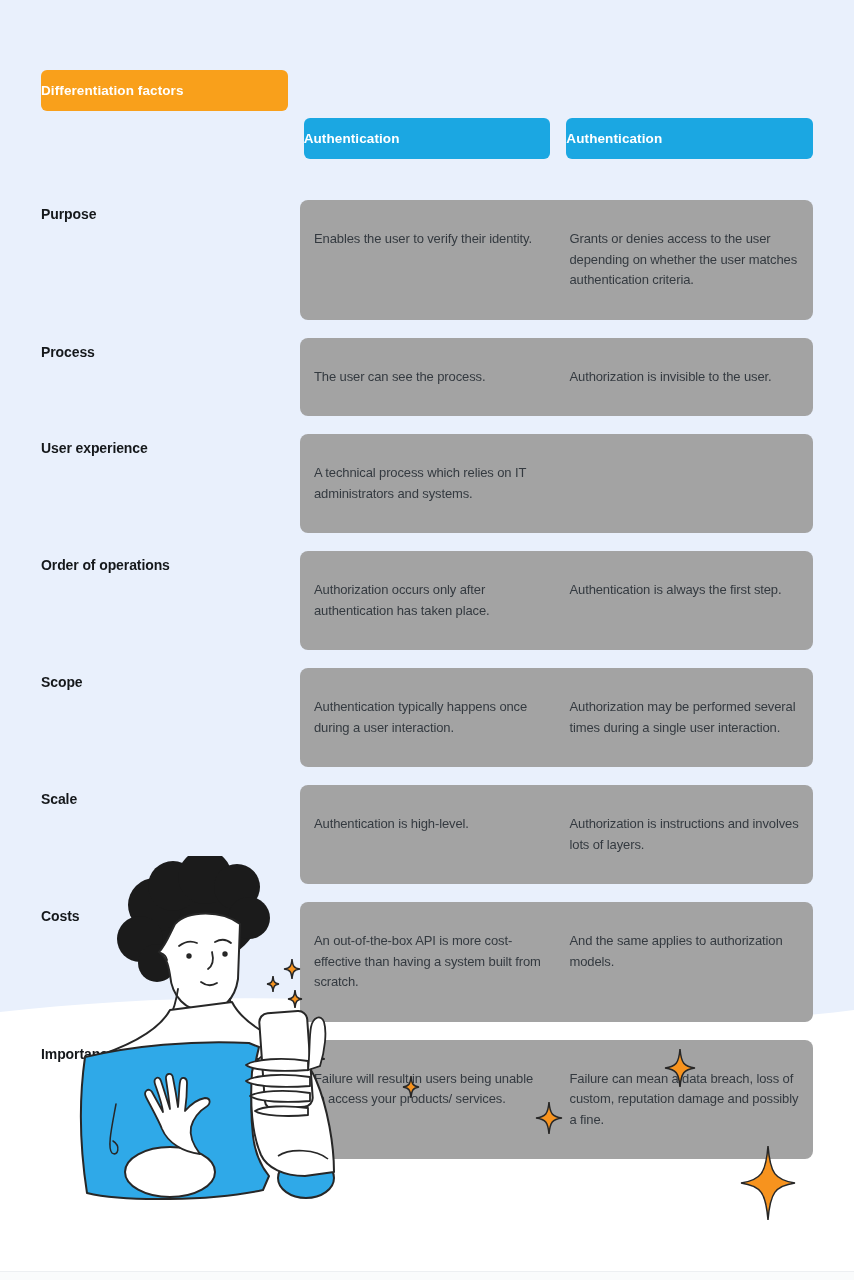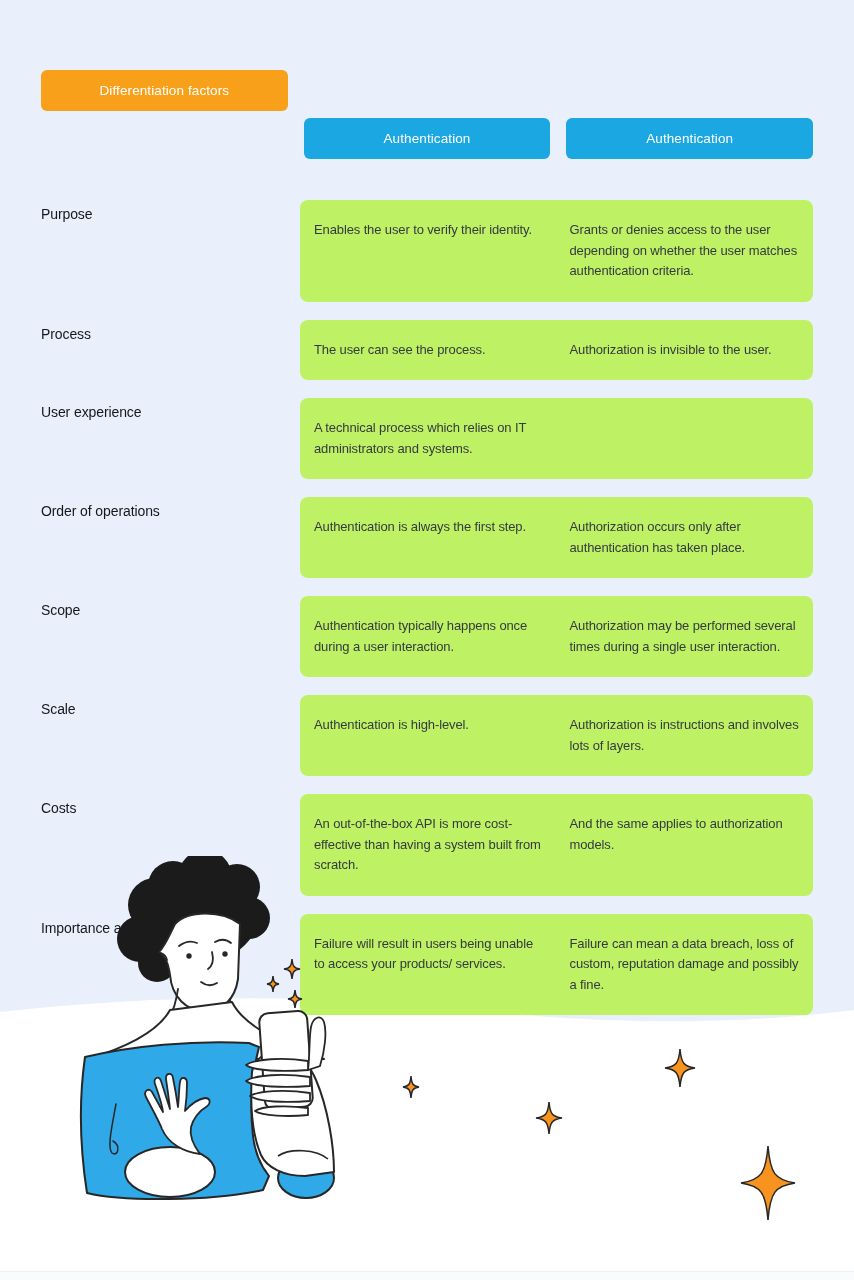--- a/index.html
+++ b/index.html
@@ -6,33 +6,33 @@
   .canvas{
     position:relative;width:854px;height:1280px;margin:0 auto;
     background:#E9F0FC;overflow:hidden;
     font-family:"Liberation Sans",sans-serif;
   }
   .horizon{position:absolute;left:0;top:940px;width:854px;height:340px;}
   .content{position:absolute;left:0;top:0;right:0;}
   .header-row{display:flex;gap:16px;margin:70px 41px 0;}
   .pill{
     flex:1;height:41px;border-radius:6px;
-    display:flex;align-items:center;justify-content:center;
-    color:#fff;font-weight:normal;font-size:13.5px;letter-spacing:.1px;
+    display:flex;align-items:center;
+    color:#fff;font-weight:bold;font-size:13.5px;letter-spacing:.1px;
   }
   .pill.orange{background:#F9A01B;}
   .pill.blue{background:#1BA7E2;margin-top:48px;}
   .rows{margin:41px 41px 0;display:flex;flex-direction:column;gap:18px;}
   .row{display:grid;grid-template-columns:259px 1fr;}
   .row-label{
-    font-size:14px;font-weight:normal;color:#15181b;
+    font-size:14px;font-weight:bold;color:#15181b;
     padding-top:6px;letter-spacing:-.1px;
   }
   .card{
-    background:#bef264;border-radius:8px;padding:20px 14px;
+    background:#a3a3a3;border-radius:8px;padding:29px 14px;
     display:grid;grid-template-columns:1fr 1fr;column-gap:26px;
   }
   .cell{font-size:13px;line-height:20.5px;color:#343a40;letter-spacing:-.12px;}
   .figure{position:absolute;left:62px;top:856px;width:290px;height:370px;}
   .sparkles{position:absolute;left:0;top:0;width:854px;height:1280px;pointer-events:none;}
   .bottom-edge{
     position:absolute;left:0;right:0;top:1271px;height:9px;
     background:#fafbfc;border-top:1px solid #edeff2;
   }
 </style>
@@ -80,22 +80,22 @@
       <div class="row">
         <div class="row-label">User experience</div>
         <div class="card">
           <div class="cell">A technical process which relies on IT administrators and systems.</div>
         </div>
       </div>
 
       <div class="row">
         <div class="row-label">Order of operations</div>
         <div class="card">
+          <div class="cell">Authorization occurs only after authentication has taken place.</div>
           <div class="cell">Authentication is always the first step.</div>
-          <div class="cell">Authorization occurs only after authentication has taken place.</div>
         </div>
       </div>
 
       <div class="row">
         <div class="row-label">Scope</div>
         <div class="card">
           <div class="cell">Authentication typically happens once during a user interaction.</div>
           <div class="cell">Authorization may be performed several times during a single user interaction.</div>
         </div>
       </div>

